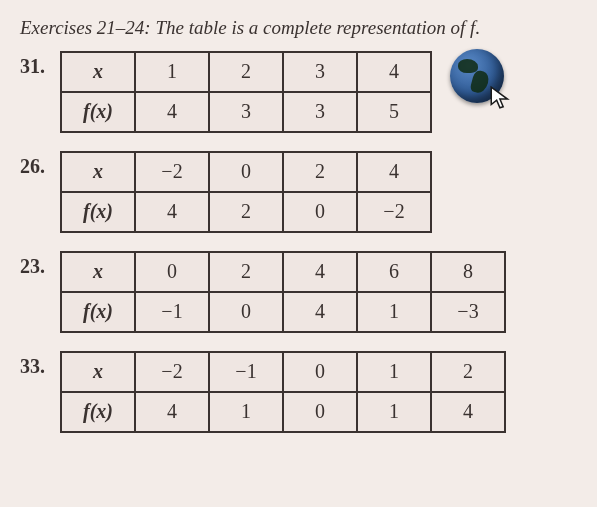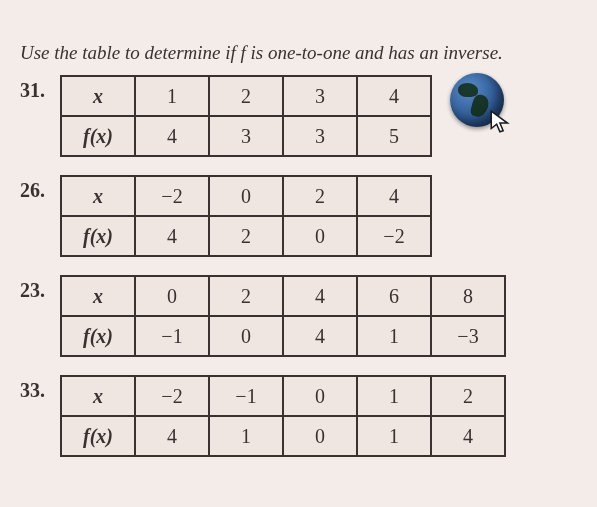--- a/index.html
+++ b/index.html
@@ -67,22 +67,21 @@
   .cursor {
     position: absolute;
     right: -10px;
     bottom: -8px;
   }
 </style>
 </head>
 <body>
 
 <div class="instructions">
-  <br>
-  <span>Use the table to determine if f is one-to-one and has an inverse.</span>
+  <span>Exercises 21–24: The table is a complete representation of f.</span><br>
 </div>
 
 <div class="exercise">
   <div class="num">31.</div>
   <table>
     <tbody>
         <tr>
       <td class="hdr">x</td>
       <td>1</td>
       <td>2</td>

